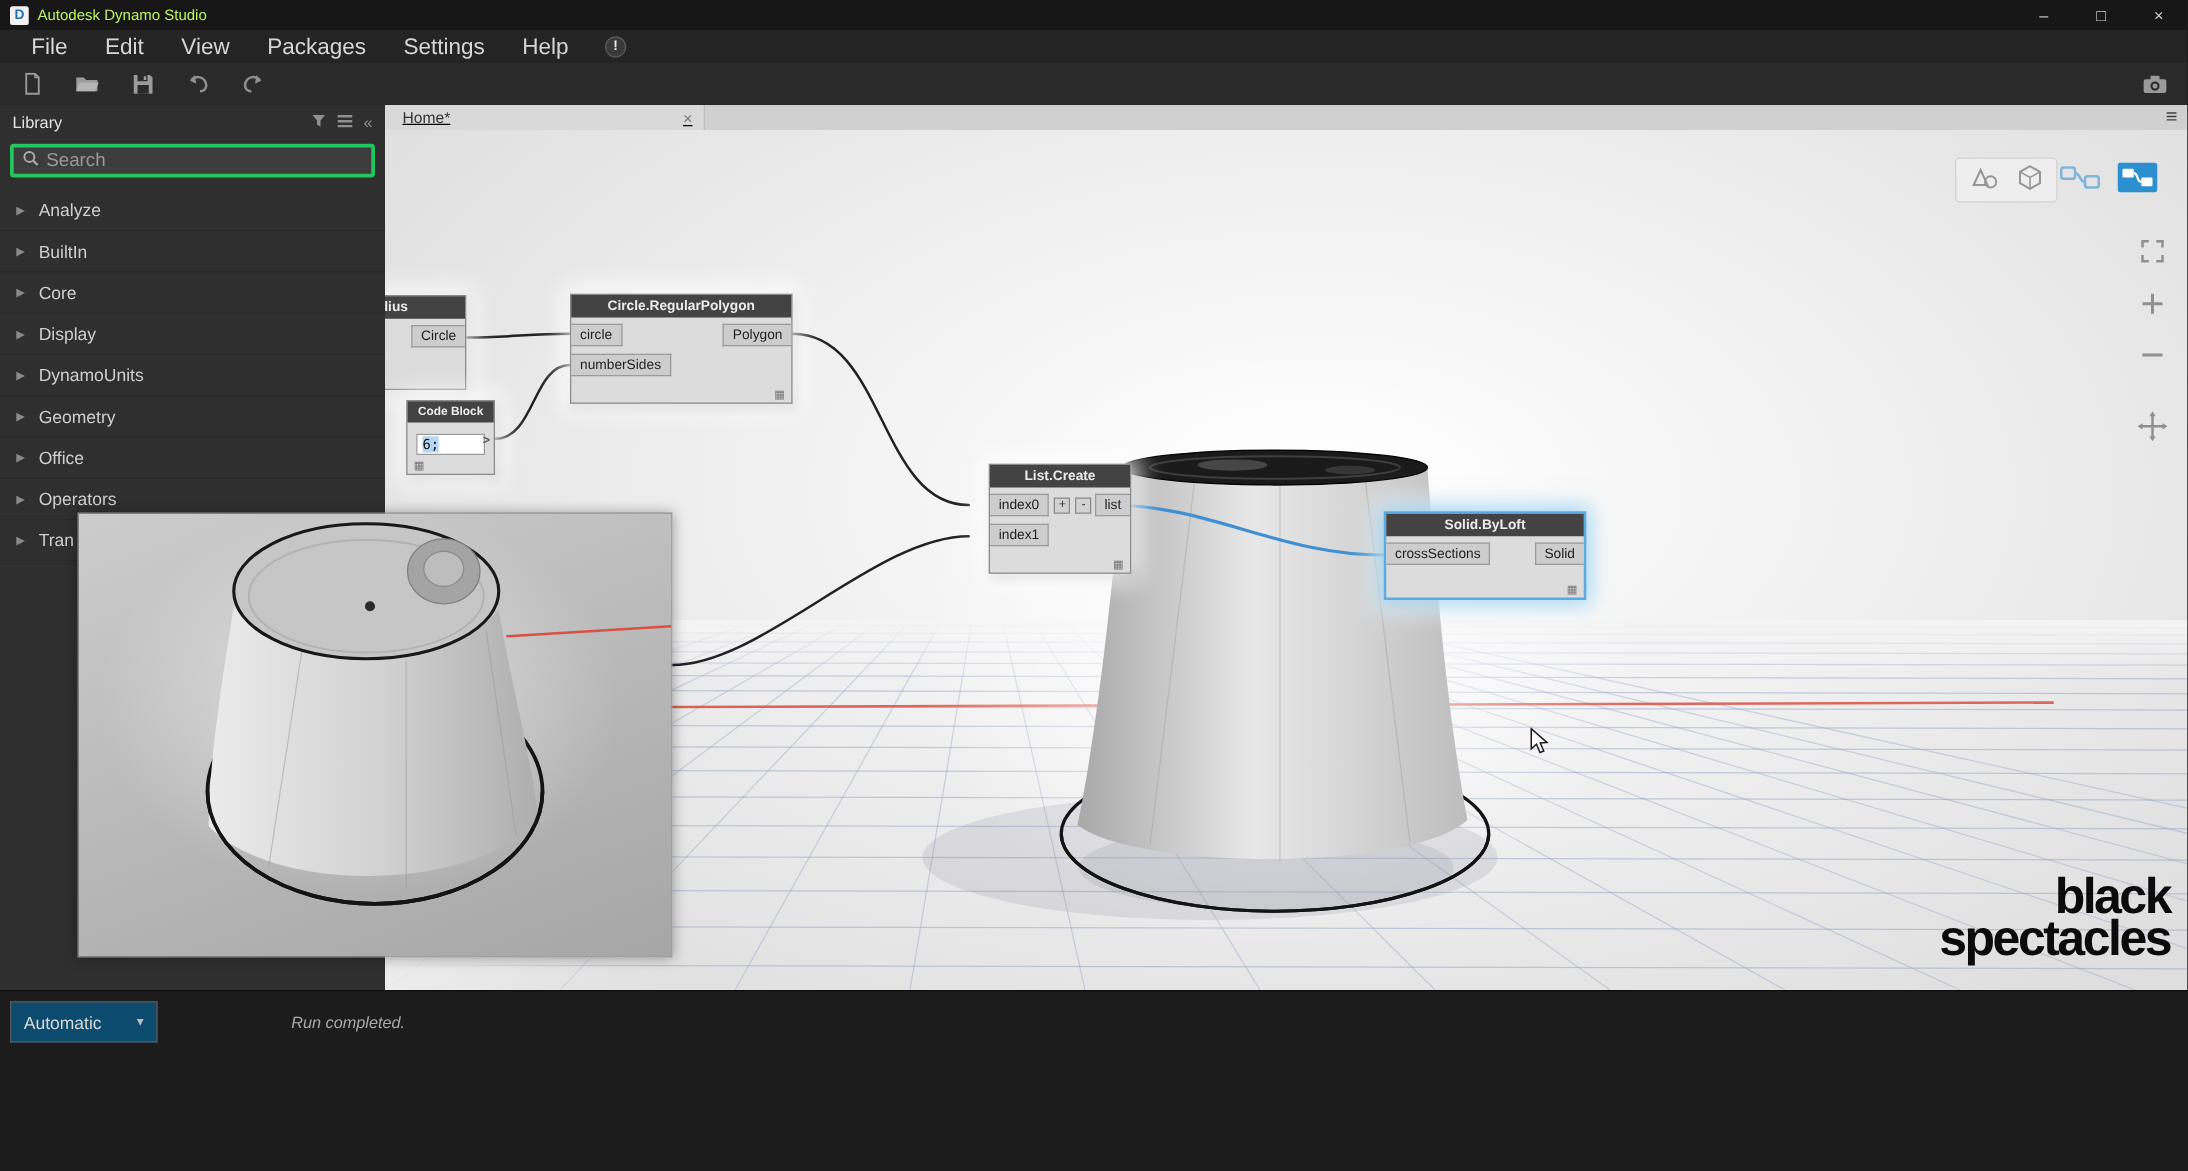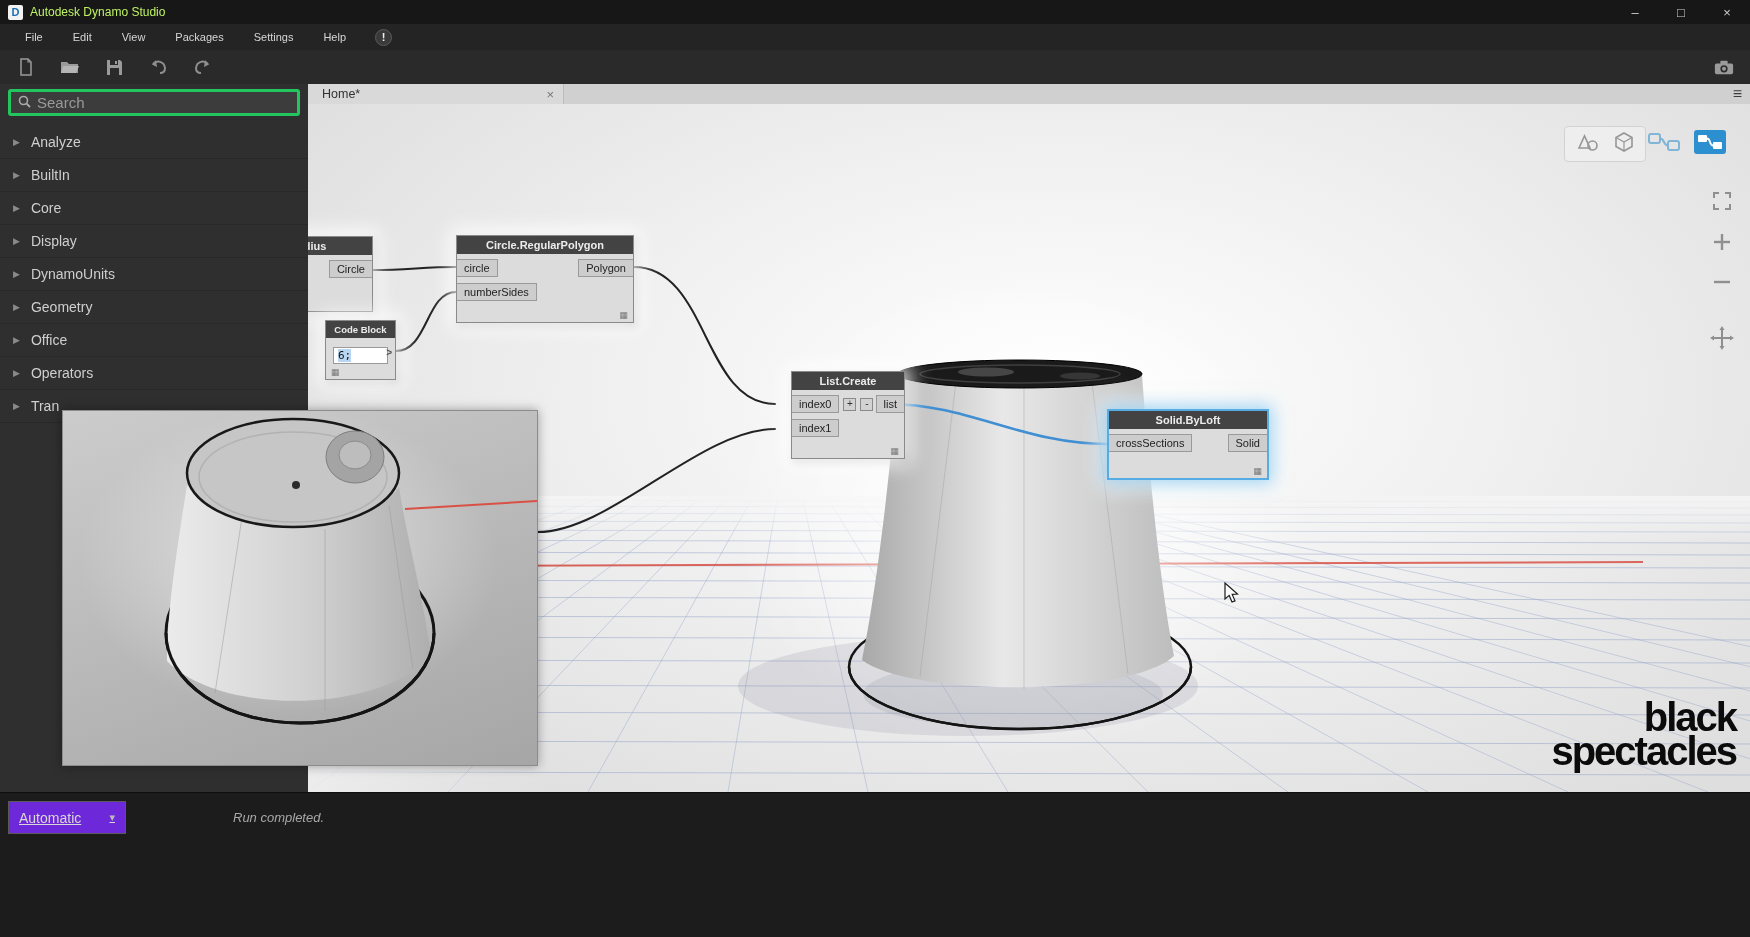--- a/index.html
+++ b/index.html
@@ -12,21 +12,21 @@
   .app-logo { width:15px; height:15px; margin:0 7px 0 8px; background:#f2f2f2; color:#1f6fb5;
               font-weight:bold; font-size:11px; line-height:15px; text-align:center; border-radius:2px; }
   .app-title { color:#bef264; }
   .win-controls { margin-left:auto; display:flex; height:100%; }
   .win-btn { width:46px; height:100%; display:flex; align-items:center; justify-content:center;
              color:#cfcfcf; font-size:13px; }
 
   
   .menubar { height:26px; background:#242424; display:flex; align-items:center; padding-left:10px; }
   .menu-item { padding:0 15px; height:100%; display:flex; align-items:center;
-               color:#d6d6d6; font-size:11px; }
+               color:#d6d6d6; font-size:18px; }
   .alert-btn { width:17px; height:17px; border-radius:50%; background:#3a3a3a; border:1px solid #5a5a5a;
                color:#eee; font-weight:bold; font-size:11px; display:flex; align-items:center;
                justify-content:center; margin-left:14px; }
 
   
   .toolbar { height:34px; background:#2a2a2a; display:flex; align-items:center; gap:24px;
              padding-left:16px; position:relative; }
   .tool-btn { width:20px; height:20px; display:flex; align-items:center; justify-content:center; }
   .tool-btn svg { display:block; }
   .camera-btn { position:absolute; right:16px; top:7px; }
@@ -46,21 +46,21 @@
                 border-radius:3px; display:flex; align-items:center; padding:0 7px; gap:6px; flex:none; }
   .search-box input { flex:1; background:transparent; border:none; outline:none; color:#ddd;
                       font-size:15px; font-family:"Liberation Sans", sans-serif; }
   .search-box input::placeholder { color:#9a9a9a; }
   .lib-item { height:33px; display:flex; align-items:center; padding-left:13px; gap:11px;
               border-bottom:1px solid #282828; color:#cfcfcf; font-size:14px; flex:none; }
   .tri { color:#8a8a8a; font-size:9px; }
 
   
   .canvas-col { flex:1; display:flex; flex-direction:column; position:relative; }
-  .tabbar { height:20px; background:#d0d0d0; display:flex; align-items:center; position:relative; }
+  .tabbar { height:20px; background:#d0d0d0; display:flex; align-items:center; position:relative;text-decoration:underline; }
   .tab { width:256px; height:100%; background:#d9d9d9; border-right:1px solid #bdbdbd;
          display:flex; align-items:center; justify-content:space-between; padding:0 9px 0 14px;
          font-size:12.5px; color:#333; }
   .tab-close { color:#777; font-size:13px; }
   .hamburger { position:absolute; right:8px; color:#3c3c3c; font-size:16px; }
 
   .canvas { flex:1; position:relative; overflow:hidden;
             background:radial-gradient(ellipse 950px 520px at 52% 42%, #ffffff 0%, #f0f0f0 48%, #dedede 100%); }
   .scene { position:absolute; left:0; top:0; z-index:0; }
 
@@ -102,23 +102,23 @@
   .cursor { position:absolute; left:916px; top:478px; z-index:40; }
 
   
   .preview-popup { position:absolute; left:62px; top:410px; width:476px; height:356px; z-index:30;
                    border:1px solid #8c8c8c; background:linear-gradient(160deg,#cccccc 0%,#a6a6a6 100%);
                    box-shadow:0 0 10px rgba(0,0,0,0.35); }
   .preview-popup svg { display:block; }
 
   
   .bottombar { height:145px; background:#1c1c1c; border-top:1px solid #0e0e0e; position:relative; }
-  .run-dropdown { position:absolute; left:8px; top:8px; width:118px; height:33px; background:#6d28d9;
+  .run-dropdown { position:absolute; left:8px; top:8px; width:118px; height:33px; background:#0c4a6e;
                   border:1px solid #5a5a5a; display:flex; align-items:center; padding:0 10px;
-                  color:#d8d8d8; font-size:14px;text-decoration:underline; }
+                  color:#d8d8d8; font-size:14px; }
   .run-dropdown .caret { margin-left:auto; color:#bbb; font-size:11px; }
   .status-text { position:absolute; left:233px; top:17px; font-style:italic; color:#a8a8a8;
                  font-size:13px; }
 </style>
 </head>
 <body>
 
 <div class="titlebar">
   <div class="app-logo">D</div>
   <span class="app-title">Autodesk Dynamo Studio</span>
@@ -178,20 +178,38 @@
         <rect x="7" y="1" width="8" height="4" rx="1" fill="#9a9a9a"></rect>
         <circle cx="11" cy="10" r="4" fill="#2a2a2a"></circle>
         <circle cx="11" cy="10" r="2.2" fill="#9a9a9a"></circle>
       </svg>
   </div>
 </div>
 
 <div class="main">
 
   <div class="library">
+    <div class="lib-header">
+      <span>Library</span>
+      <span class="lib-header-icons">
+        <span>
+          <svg width="12" height="12" viewBox="0 0 12 12">
+              <path d="M1 1 h10 l-3.6 4.4 v5 l-2.8 -1.8 v-3.2 z" fill="#8f8f8f"></path>
+            </svg>
+        </span>
+        <span>
+          <svg width="12" height="10" viewBox="0 0 12 10">
+              <rect x="0" y="0" width="12" height="2" fill="#8f8f8f"></rect>
+              <rect x="0" y="4" width="12" height="2" fill="#8f8f8f"></rect>
+              <rect x="0" y="8" width="12" height="2" fill="#8f8f8f"></rect>
+            </svg>
+        </span>
+        <span class="collapse-glyph">«</span>
+      </span>
+    </div>
     <div class="search-box">
       <span>
         <svg width="13" height="13" viewBox="0 0 13 13">
             <circle cx="5.5" cy="5.5" r="4" fill="none" stroke="#aaa" stroke-width="1.6"></circle>
             <path d="M8.6 8.6 L12 12" stroke="#aaa" stroke-width="1.8"></path>
           </svg>
       </span>
       <input type="text" placeholder="Search" style="">
     </div>
     <div class="lib-item">

